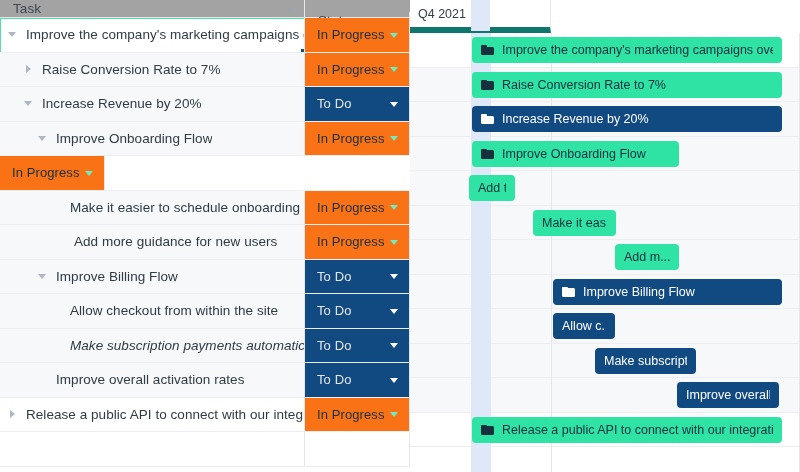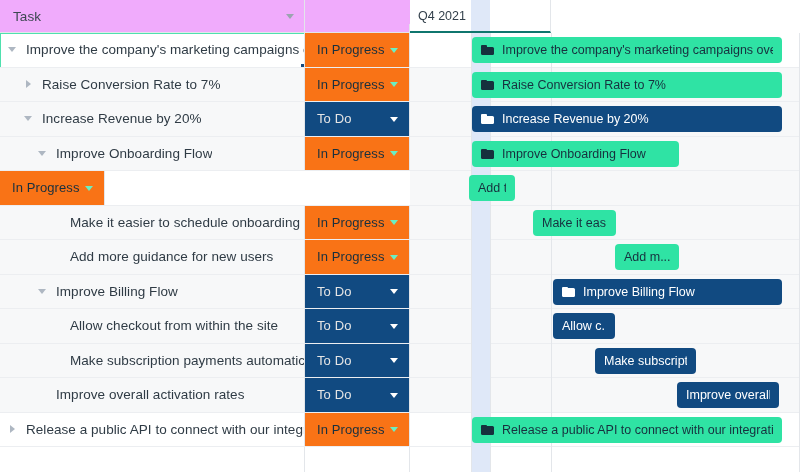--- a/index.html
+++ b/index.html
@@ -24,24 +24,25 @@
   .grid-pane {
     position: relative;
     width: 410px;
     height: 472px;
     flex: 0 0 410px;
     background: #ffffff;
   }
 
   .grid-header {
     position: relative;
-    height: 33px;
-    display: flex;
-    background: #f0abfc;
+    height: 18px;
+    display: flex;
+    background: #a3a3a3;
     border-bottom: 1px solid #e3e6ea;
+    align-items: center;
   }
 
   .col-head {
     position: relative;
     display: flex;
     align-items: center;
     height: 100%;
     font-size: 13.5px;
     color: #3d4852;
     padding-left: 13px;
@@ -186,21 +187,21 @@
   .q-head {
     position: absolute;
     top: 0;
     height: 33px;
     display: flex;
     align-items: center;
     font-size: 12.5px;
     color: #33404b;
     padding-left: 8px;
     border-right: 1px solid #e3e6ea;
-    border-bottom: 2px solid #0f766e;
+    border-bottom: 6px solid #0f766e;
     background: transparent;
     white-space: nowrap;
   }
   .q-head.last { border-bottom: 1px solid #e3e6ea; border-right: none; }
 
   .gantt-body { position: relative; height: 439px; }
 
   .g-row {
     position: relative;
     height: 34.5px;
@@ -350,21 +351,21 @@
           <div class="task-cell" style="padding-left: 48px;">
             <span class="twisty none"></span>
             <span class="task-text">Make it easier to schedule onboarding ...</span>
           </div>
           <div class="status-cell inprogress">
             <span class="status-text">In Progress</span>
             <span class="status-caret"></span>
           </div>
         </div>
         <div class="grid-row shaded">
-          <div class="task-cell" style="padding-left: 48px;">
+          <div class="task-cell" style="padding-left: 32px; gap: 20px;">
             <span class="twisty none"></span>
             <span class="task-text">Add more guidance for new users</span>
           </div>
           <div class="status-cell inprogress">
             <span class="status-text">In Progress</span>
             <span class="status-caret"></span>
           </div>
         </div>
         <div class="grid-row shaded">
           <div class="task-cell" style="padding-left: 34px;">
@@ -382,21 +383,21 @@
           <div class="task-cell" style="padding-left: 48px; text-align: center;">
             <span class="twisty none"></span>
             <span class="task-text">Allow checkout from within the site</span>
           </div>
           <div class="status-cell todo">
             <span class="status-text">To Do</span>
             <span class="status-caret"></span>
           </div>
         </div>
         <div class="grid-row shaded">
-          <div class="task-cell" style="padding-left: 48px;">
+          <div class="task-cell" style="padding-left: 48px; font-style: italic;">
             <span class="twisty none"></span>
             <span class="task-text">Make subscription payments automatic</span>
           </div>
           <div class="status-cell todo">
             <span class="status-text">To Do</span>
             <span class="status-caret"></span>
           </div>
         </div>
         <div class="grid-row shaded">
           <div class="task-cell" style="padding-left: 34px;">

